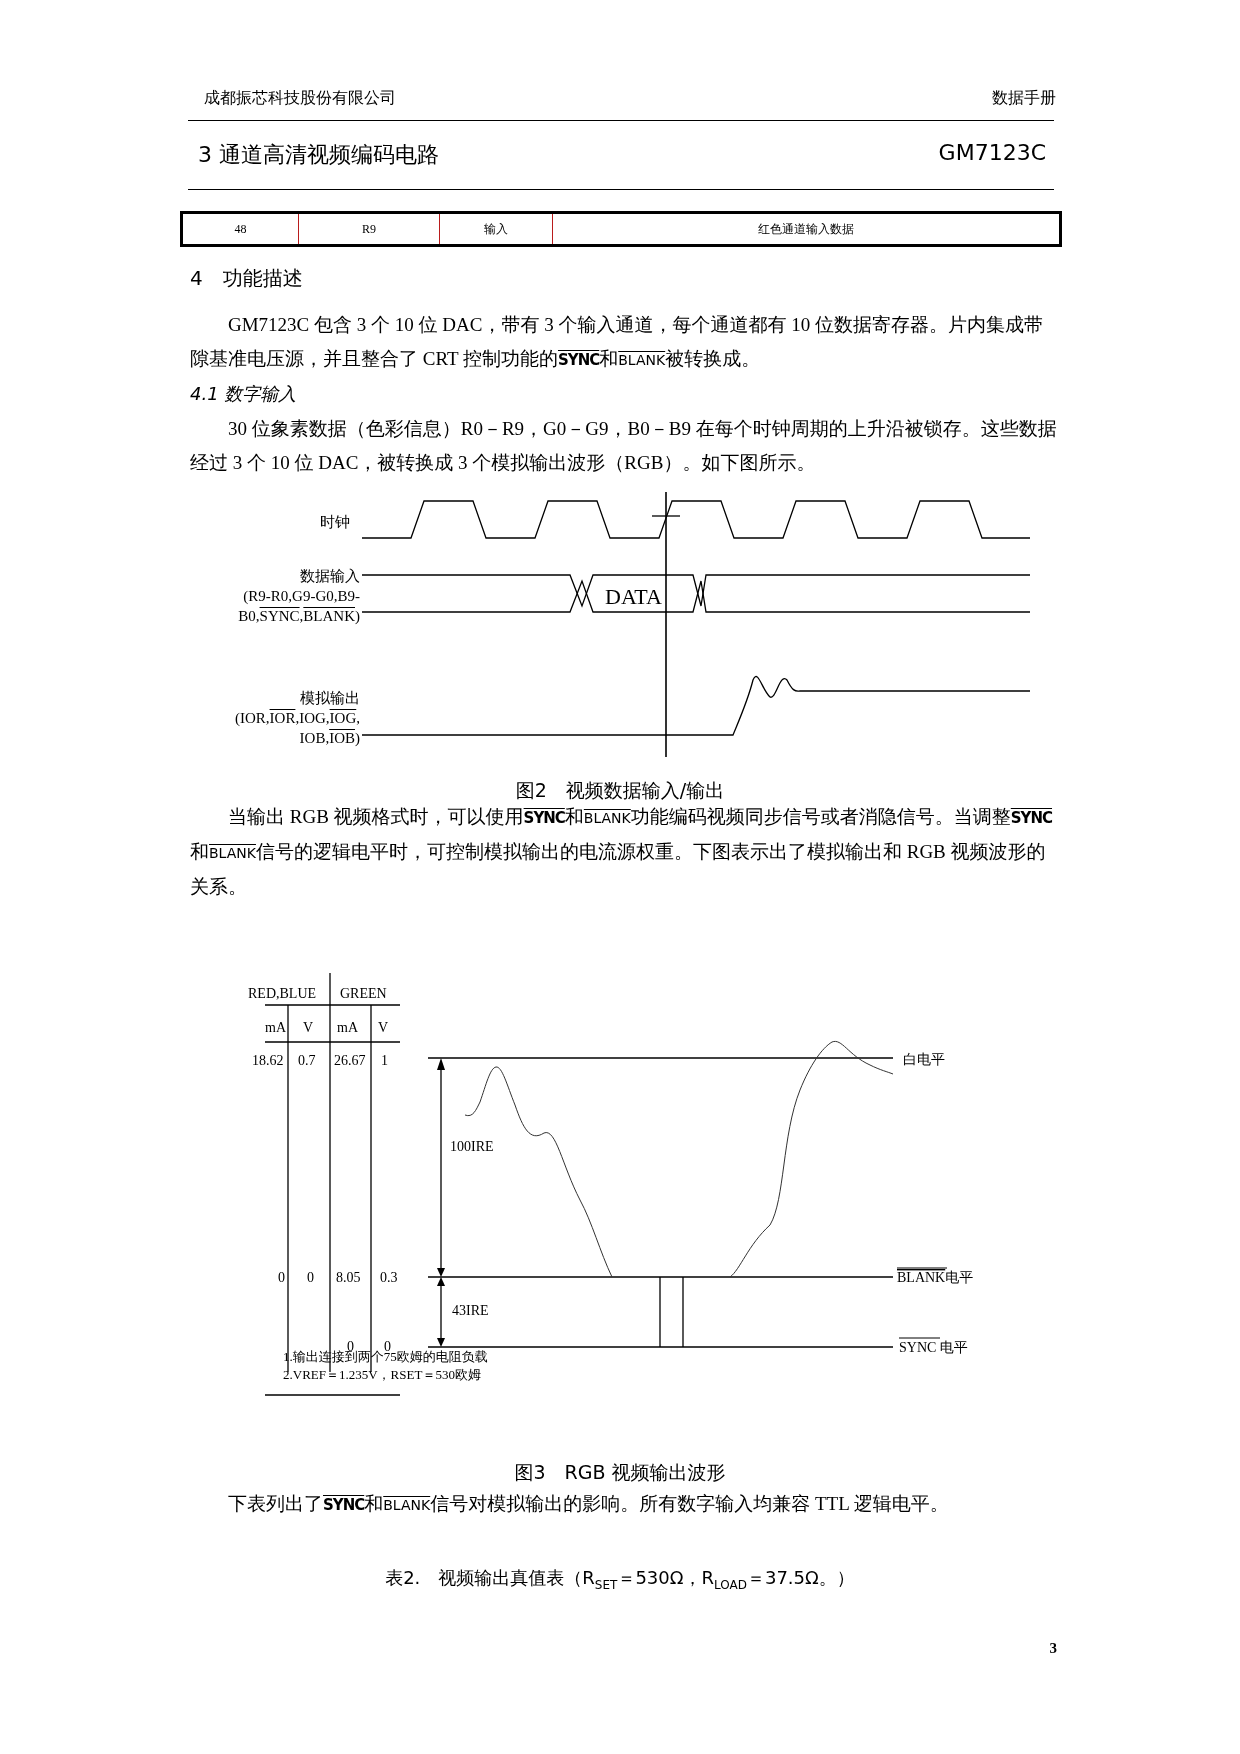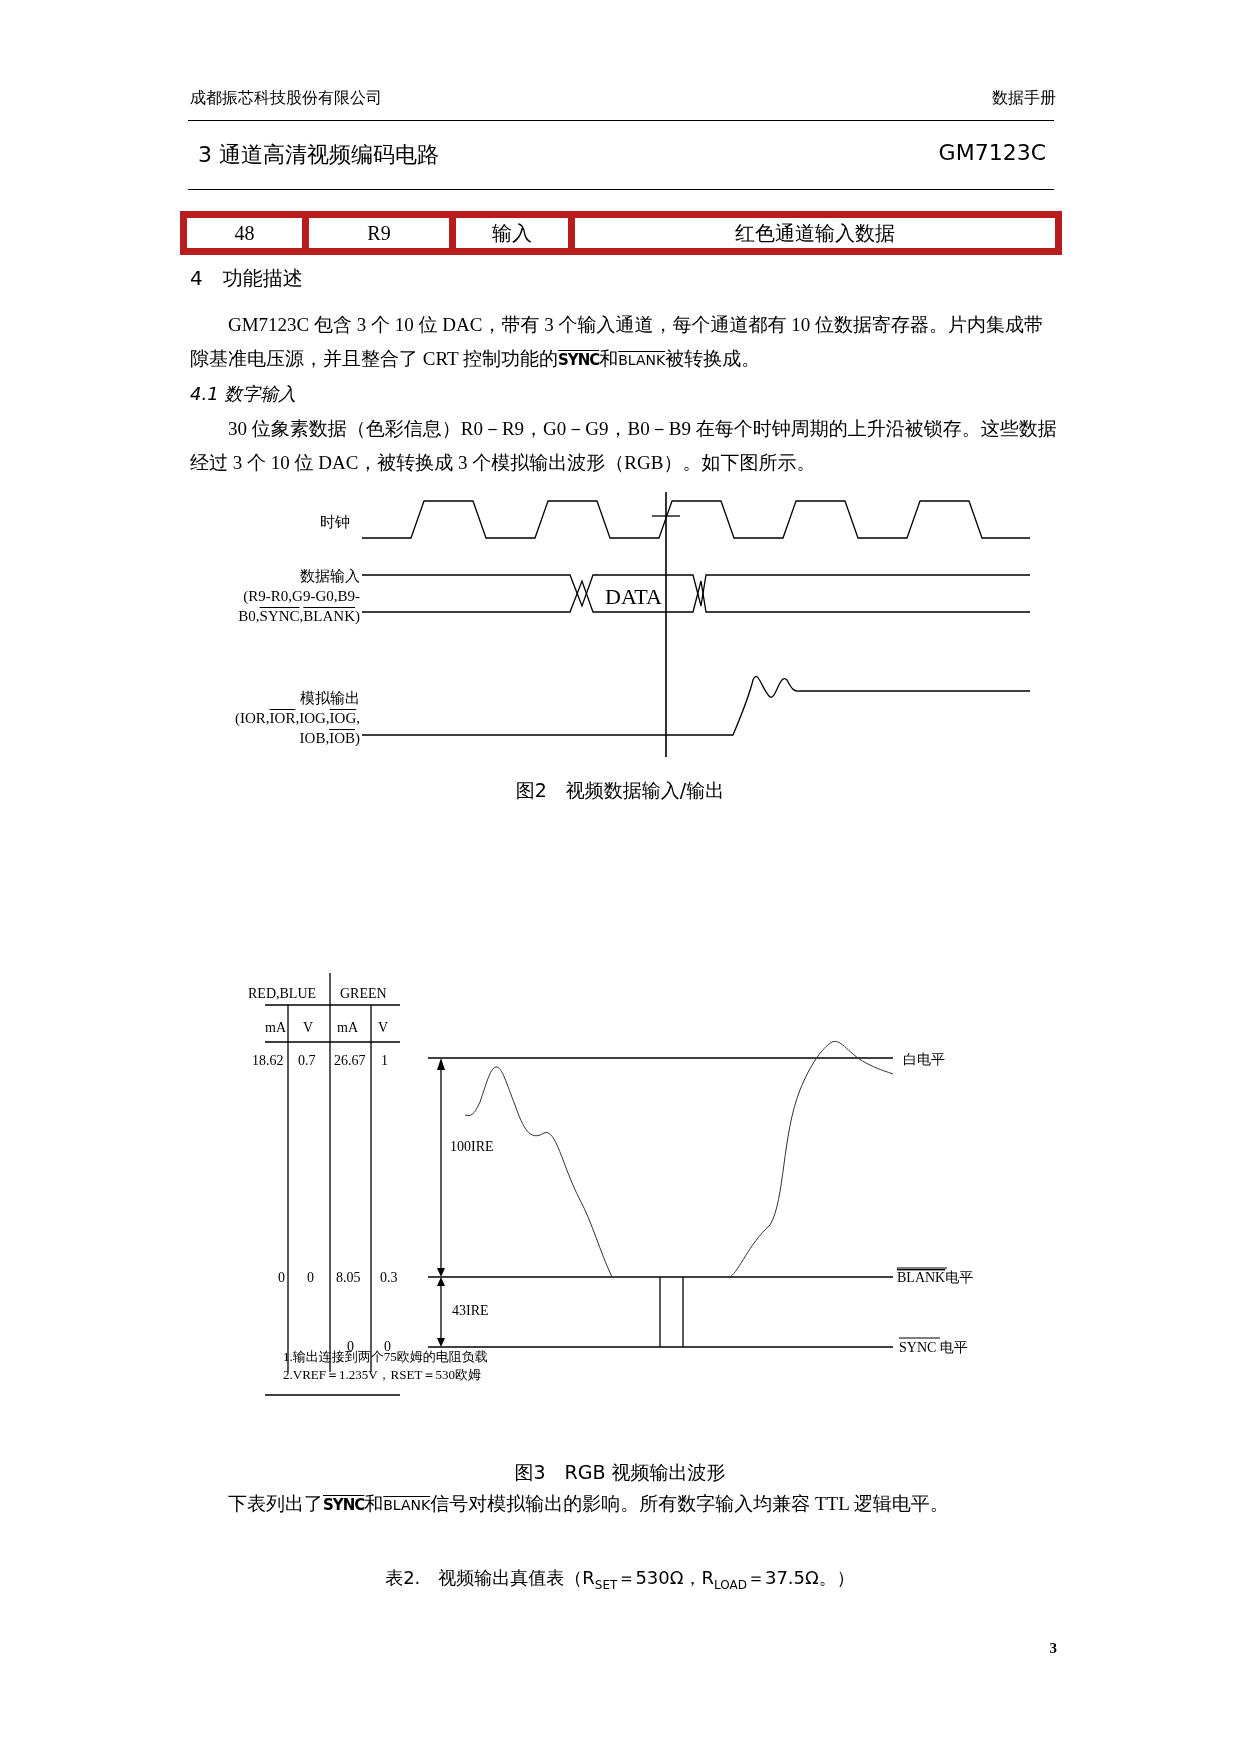--- a/index.html
+++ b/index.html
@@ -1,27 +1,27 @@
 <!DOCTYPE html>
 <html><head>
 <meta charset="utf-8">
 <style>
   html,body{margin:0;padding:0;background:#fff;}
   body{width:1240px;height:1754px;position:relative;overflow:hidden;color:#000;font-family:"DejaVu Serif","Liberation Serif",serif;}
   .abs{position:absolute;}
   .sans{font-family:"DejaVu Sans","Liberation Sans",sans-serif;}
   .serif{font-family:"Liberation Serif","DejaVu Serif",serif;}
-  .hdr-company{left:190px;top:88px;font-size:16px;}
+  .hdr-company{left:204px;top:88px;font-size:16px;}
   .hdr-doc{right:184px;top:88px;font-size:16px;}
   .hr1{left:188px;top:120px;width:866px;height:1px;background:#000;}
   .hdr-title{left:198px;top:140px;font-size:22px;}
   .hdr-model{right:194px;top:140px;font-size:22px;}
   .hr2{left:188px;top:189px;width:866px;height:1px;background:#000;}
   table.pin{position:absolute;left:180px;top:211px;width:882px;border-collapse:collapse;border:3px solid #000;}
-  table.pin td{border:7px solid #b91c1c;text-align:center;font-size:20px;height:30px;padding:0;}
+  table.pin td{border:1px solid #b91c1c;text-align:center;font-size:12px;height:30px;padding:0;}
   .sec4{left:190px;top:265px;font-size:20px;}
   .para{font-size:19px;line-height:34px;}
   .p1{left:190px;top:308px;width:870px;}
   .sub41{left:190px;top:382px;font-size:18px;font-style:italic;}
   .p2{left:190px;top:412px;width:870px;}
   .ovl{text-decoration:overline;}
   .sync{font-family:"DejaVu Sans","Liberation Sans",sans-serif;font-weight:bold;font-size:15px;letter-spacing:-1px;text-decoration:overline;}
   .blank{font-family:"DejaVu Sans","Liberation Sans",sans-serif;font-size:14px;text-decoration:overline;}
   .cap{font-size:19px;text-align:center;width:1240px;left:0;}
   .indent{text-indent:2em;}
@@ -79,20 +79,21 @@
 
   <path fill="none" stroke="#000" stroke-width="1.3" d="M362,735 L733,735 C740,718 748,700 753,680 C758,668 762,690 770,697 C776,700 780,672 787,680 C792,690 795,692 800,691 L1030,691"></path>
 
   <line x1="666" y1="492" x2="666" y2="757" stroke="#000" stroke-width="1.6"></line>
   <line x1="652" y1="516" x2="680" y2="516" stroke="#000" stroke-width="1.3"></line>
 </svg>
 
 <div class="abs cap sans" style="top:778px;">图2　视频数据输入/输出</div>
 
 <div class="abs para p3 serif">
+  <div class="indent"><span>当输出 RGB 视频格式时，可以使用</span><span class="sync">SYNC</span><span>和</span><span class="blank">BLANK</span><span>功能编码视频同步信号或者消隐信号。当调整</span><span class="sync">SYNC</span><span>和</span><span class="blank">BLANK</span><span>信号的逻辑电平时，可控制模拟输出的电流源权重。下图表示出了模拟输出和 RGB 视频波形的关系。</span></div>
 </div>
 
 <svg class="abs" style="left:0;top:960px" width="1240" height="470">
 
   <line x1="330" y1="13" x2="330" y2="412" stroke="#000" stroke-width="1.3"></line>
   <line x1="265" y1="45" x2="400" y2="45" stroke="#000" stroke-width="1.3"></line>
   <line x1="265" y1="82" x2="400" y2="82" stroke="#000" stroke-width="1.3"></line>
   <line x1="288" y1="45" x2="288" y2="412" stroke="#000" stroke-width="1.3"></line>
   <line x1="371" y1="45" x2="371" y2="412" stroke="#000" stroke-width="1.3"></line>
   <line x1="265" y1="435" x2="400" y2="435" stroke="#000" stroke-width="1.3"></line>

